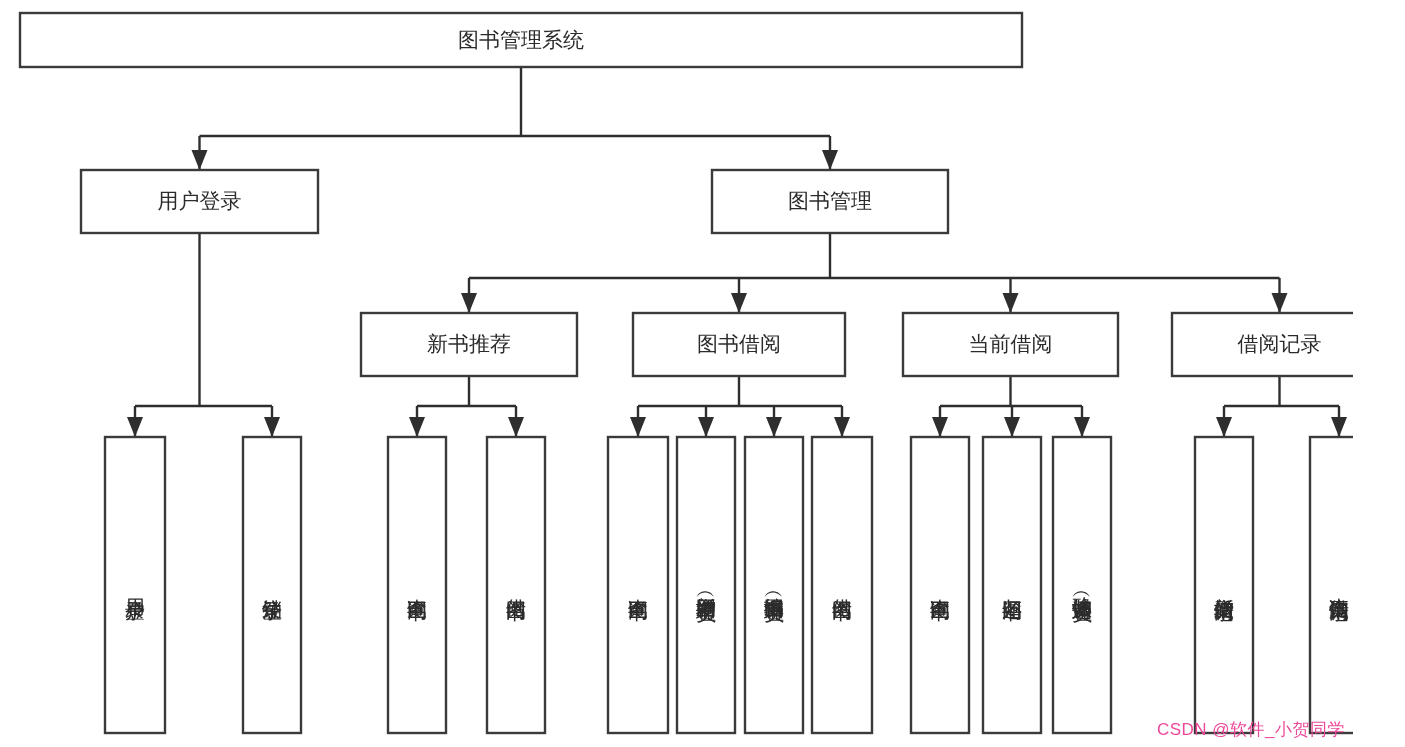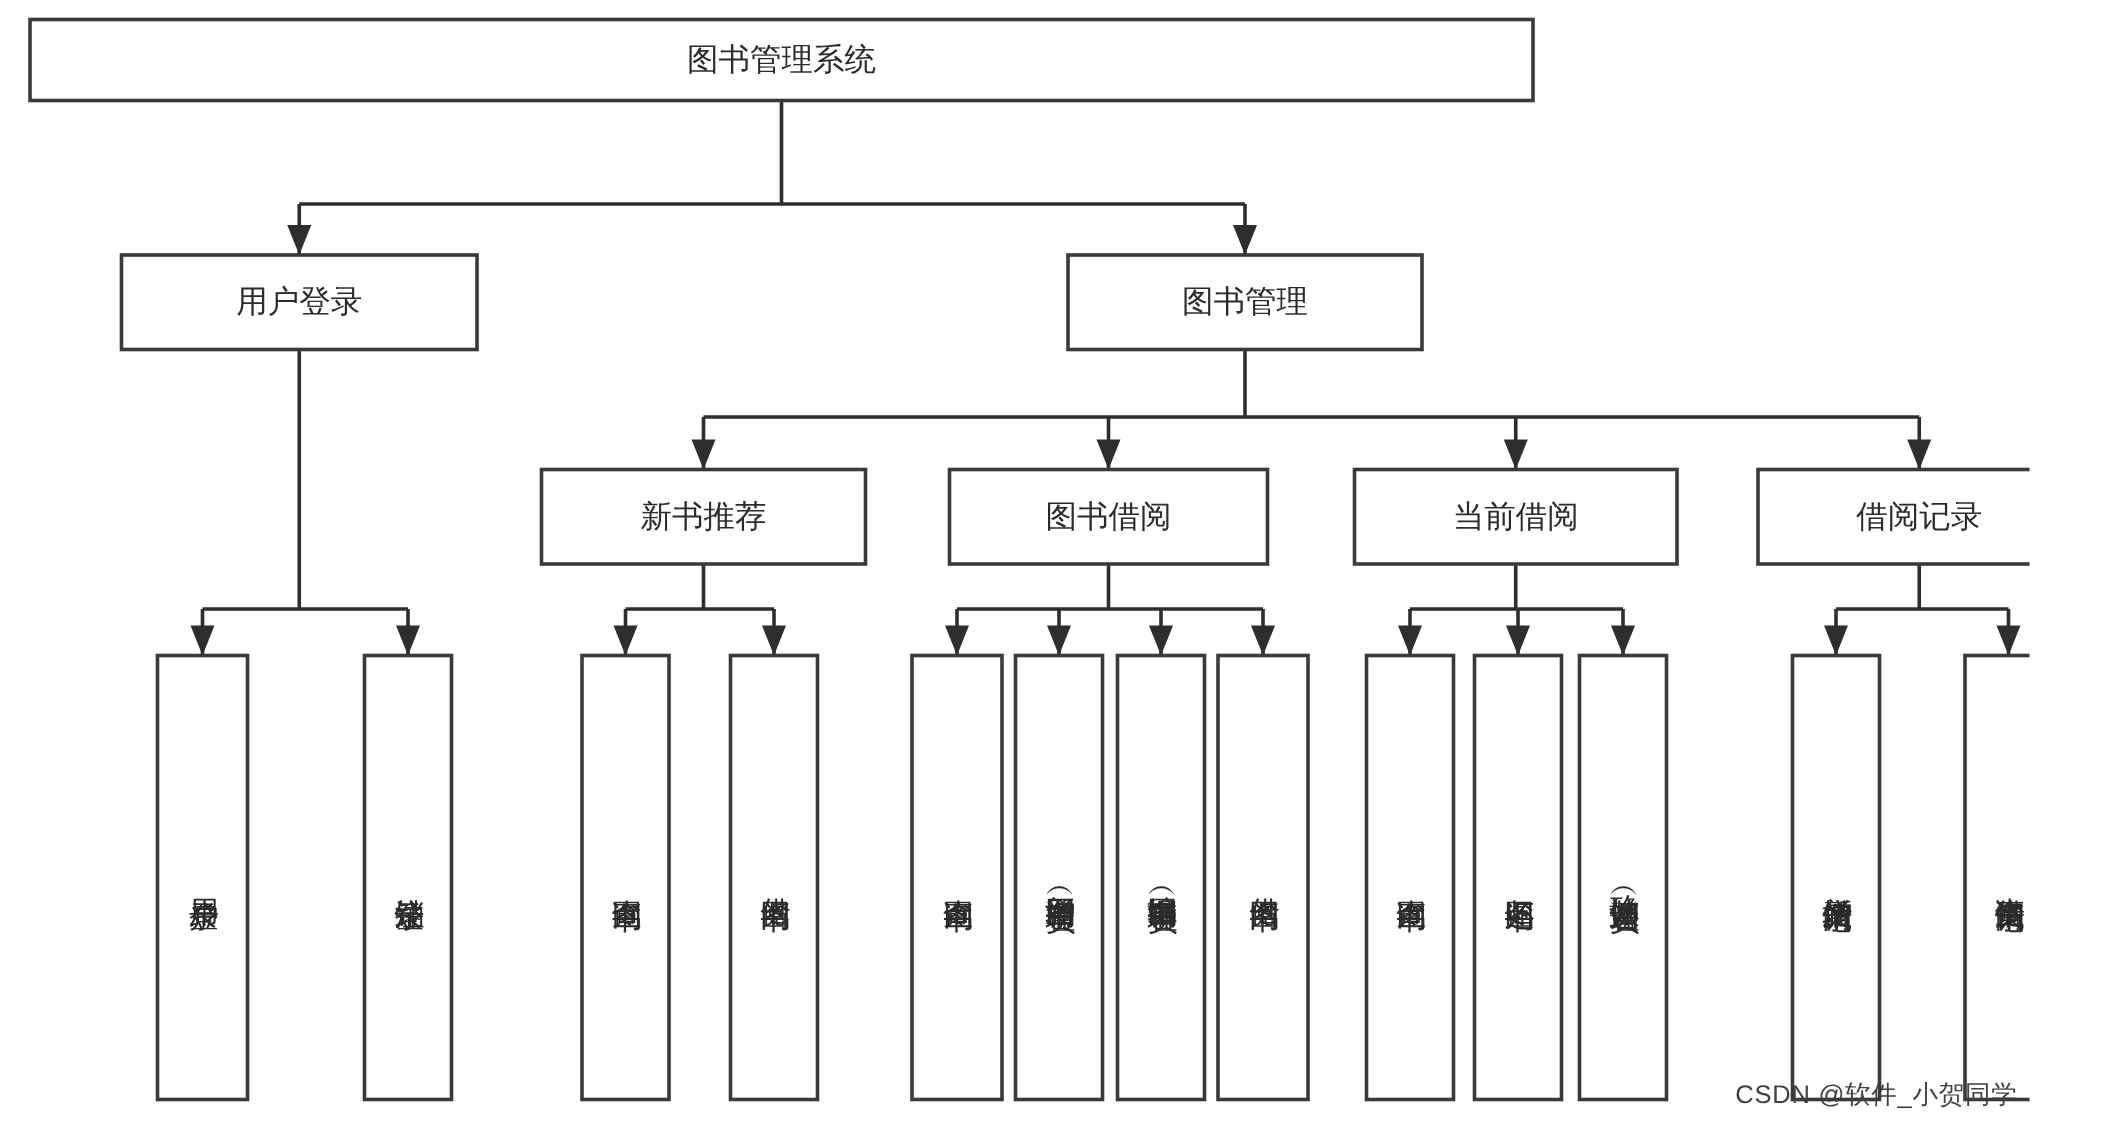--- a/index.html
+++ b/index.html
@@ -62,21 +62,21 @@
     letter-spacing: 1px;
     white-space: nowrap;
     text-align: center;
   }
   .watermark {
     position: absolute;
     right: 8px;
     bottom: 6px;
     font-family: "Liberation Sans", "DejaVu Sans", sans-serif;
     font-size: 17px;
-    color: #404040;
+    color: #ec4899;
     letter-spacing: 0.5px;
     user-select: none;
   }
 </style>
 </head>
 <body>
 
 <div id="diagram-root">
 
   <svg id="diagram-svg" viewBox="0 0 1405 747">

